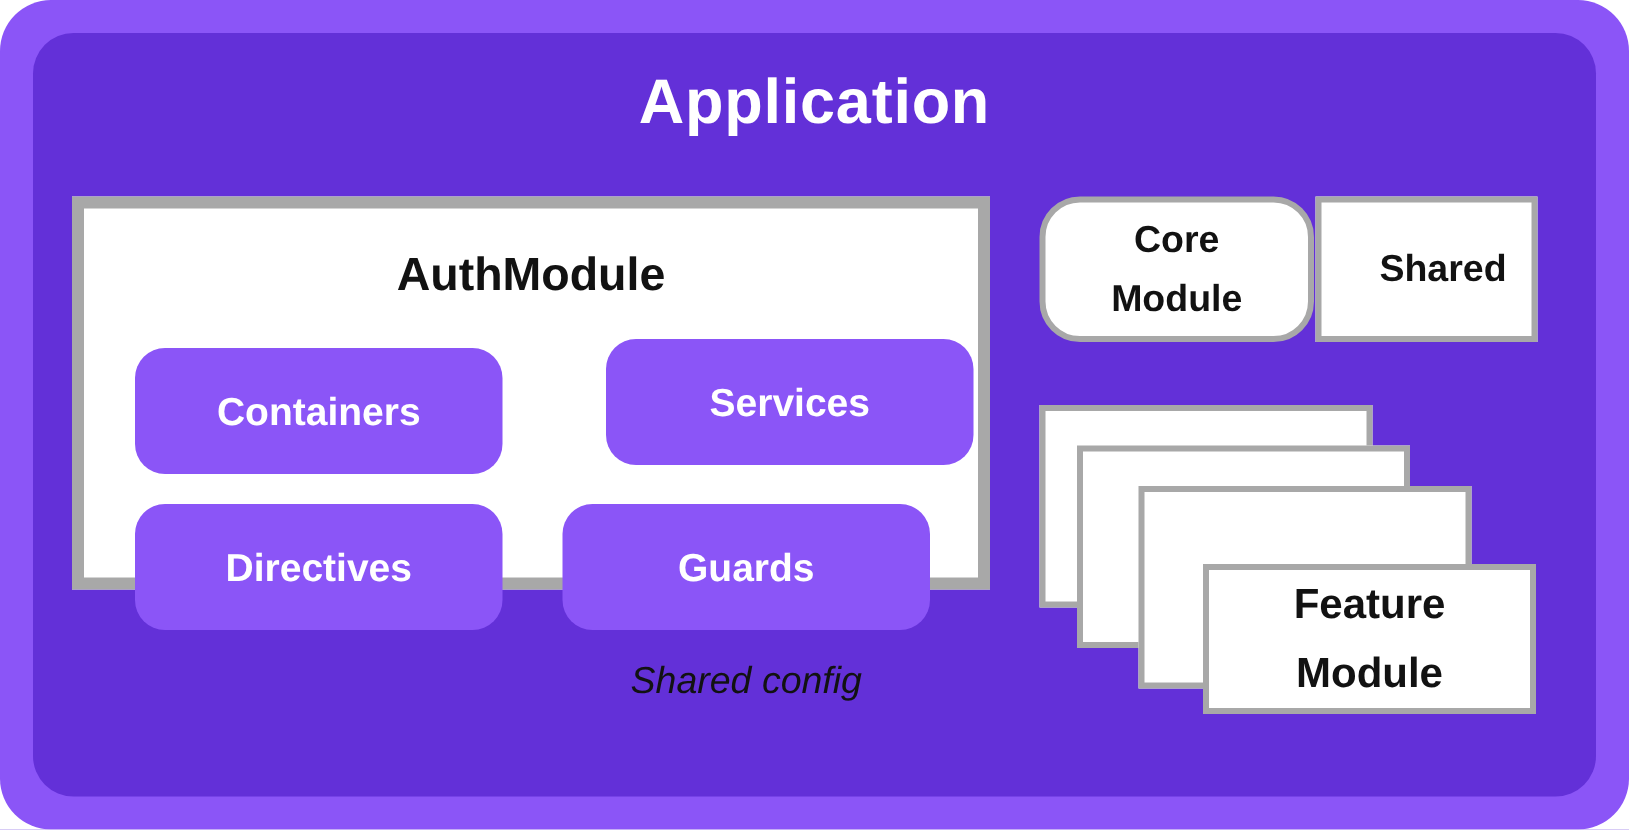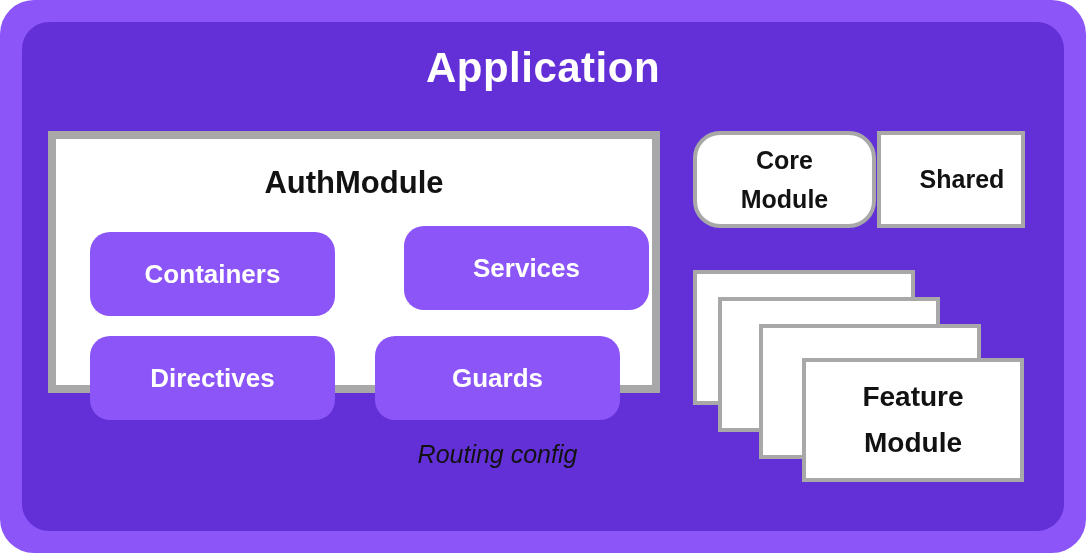--- a/index.html
+++ b/index.html
@@ -104,42 +104,42 @@
     border:4px solid var(--card_border);
     display:flex;align-items:center;justify-content:center;
     text-align:center;
     font-size:28px;font-weight:bold;
     color:var(--dark_text);
     line-height:1.65;
   }
   .stack-card.s0{left:693px;top:270px;}
   .stack-card.s1{left:718px;top:297px;}
   .stack-card.s2{left:759px;top:324px;}
-  .stack-card.s3{left:802px;top:358px;height:124px;}
+  .stack-card.s3{left:802px;top:376px;height:100px;}
   .stack-card .wrap{max-width:150px;}
 </style>
 </head>
 <body>
 
 <div class="stage">
   <div class="frame">
     <div class="inner"></div>
   </div>
 
   <div class="app-title">Application</div>
 
   <div class="auth-box">
     <div class="auth-title">AuthModule</div>
 
     <div class="chip c0">Containers</div>
     <div class="chip c1">Services</div>
     <div class="chip c2">Directives</div>
     <div class="chip c3">Guards</div>
 
-    <div class="caption k1">Routing config</div>
+    <div class="caption k1">Shared config</div>
   </div>
 
   <div class="side-box core">
     <span class="wrap">Core Module</span>
   </div>
 
   <div class="side-box shared">
     <span>Shared</span>
   </div>
 

